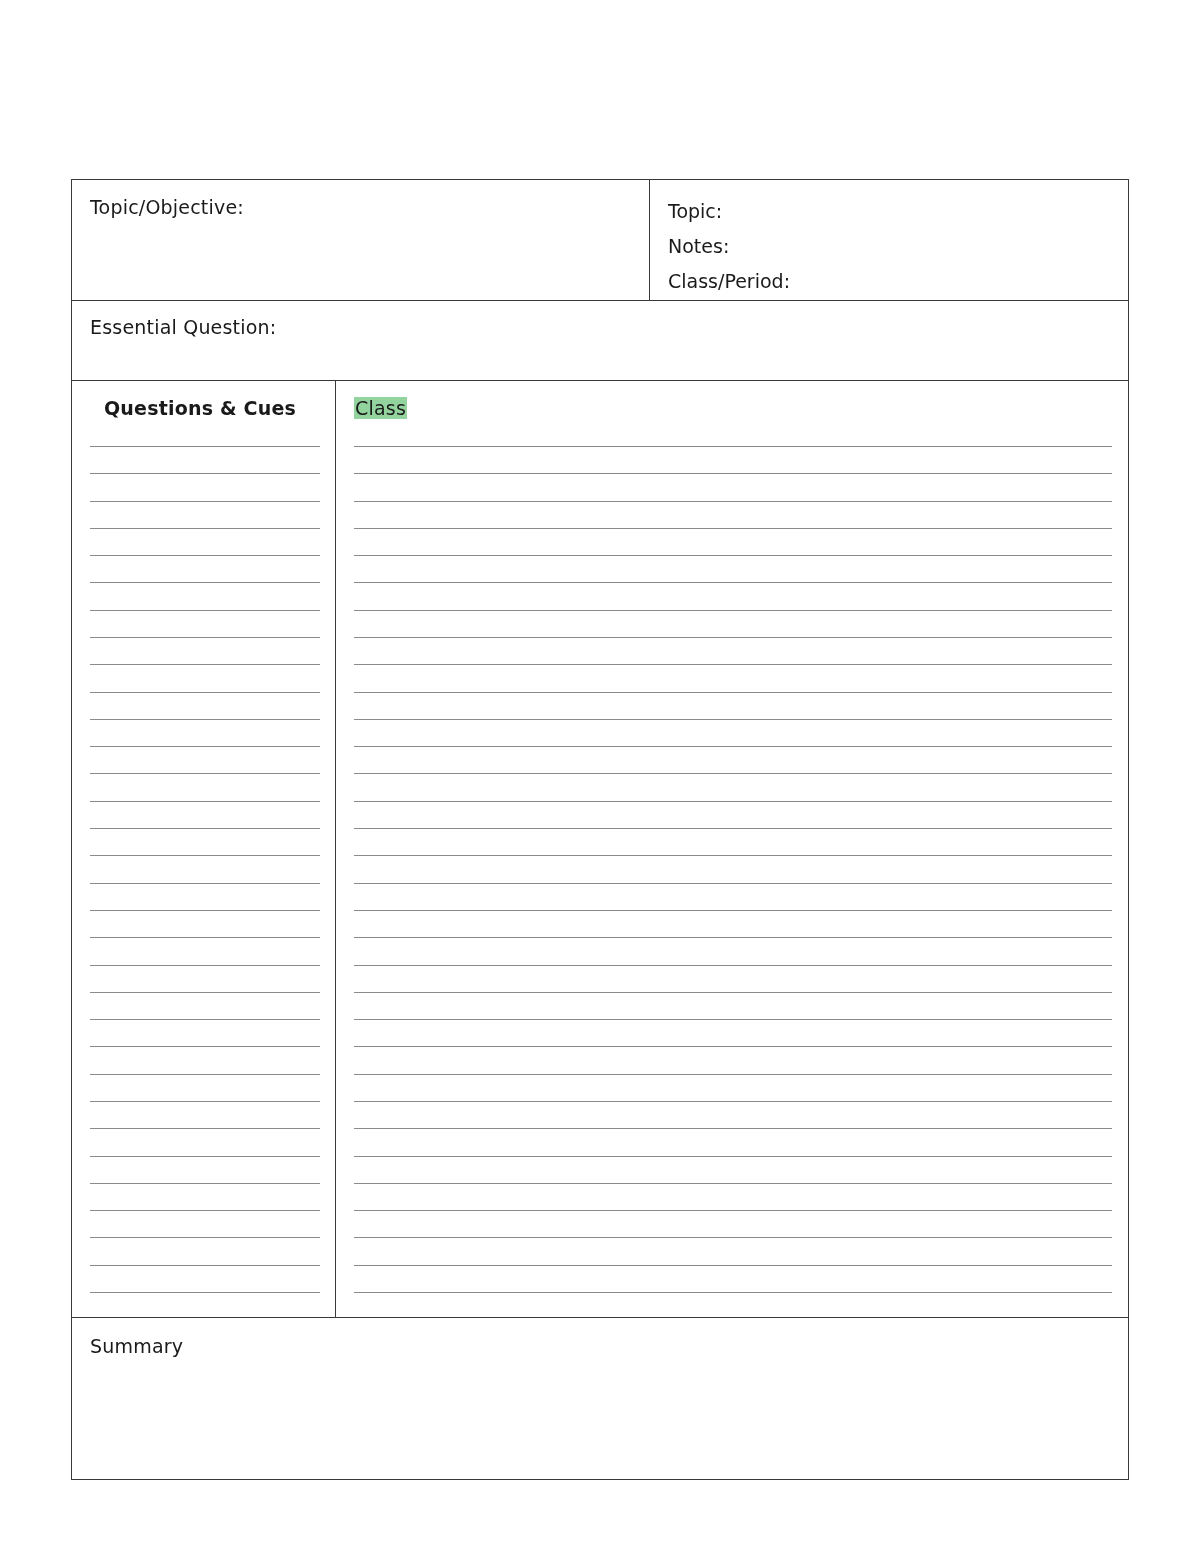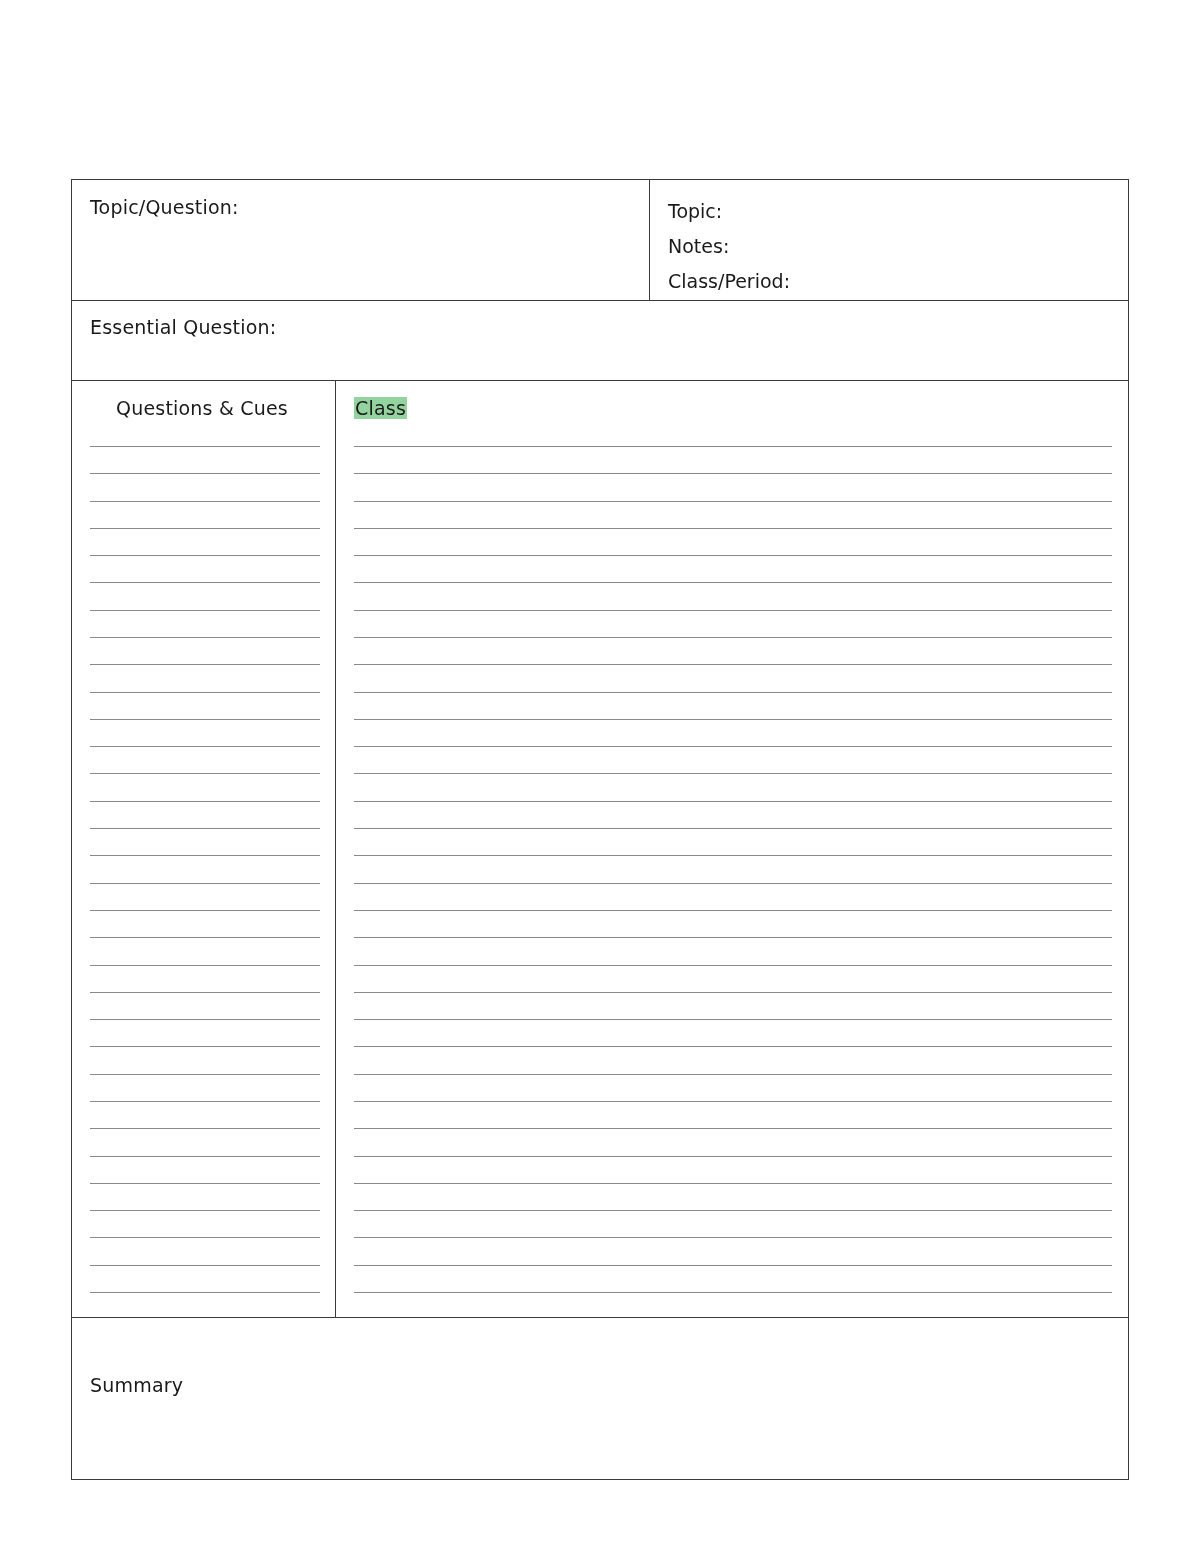--- a/index.html
+++ b/index.html
@@ -12,33 +12,33 @@
     .label { position: absolute; font-size: 19px; letter-spacing: 0.2px; white-space: nowrap; }
     .meta { position: absolute; left: 596px; top: 14px; font-size: 19px; line-height: 35px; }
     .ruled { position: absolute; height: 0; border-top: 1.5px solid #8a8a8a; }
     .notes-hl { background: #93d39e; padding: 0 1px; }
   </style>
 </head>
 <body>
 
 <div class="sheet">
 
-  <div class="label" style="left:18px; top:16px;">Topic/Question:</div>
+  <div class="label" style="left:18px; top:16px;">Topic/Objective:</div>
   <div class="vline" style="left:577px; top:0; height:121px;"></div>
   <div class="meta">
     <div>Topic:</div>
     <div>Notes:</div>
     <div>Class/Period:</div>
   </div>
   <div class="hline" style="top:120px;"></div>
 
   <div class="label" style="left:18px; top:136px;">Essential Question:</div>
   <div class="hline" style="top:200px;"></div>
 
-  <div class="label" style="left:44px; top:217px;">Questions &amp; Cues</div>
+  <div class="label" style="left:32px; top:217px;font-weight:bold;">Questions &amp; Cues</div>
   <div class="vline" style="left:263px; top:201px; height:937px;"></div>
   <div class="label" style="left:282px; top:217px;"><span class="notes-hl">Class</span></div>
 
   <div id="cue-lines">
       <div class="ruled" style="left: 18px; width: 230px; top: 266px;"></div>
       <div class="ruled" style="left: 18px; width: 230px; top: 293.29px;"></div>
       <div class="ruled" style="left: 18px; width: 230px; top: 320.58px;"></div>
       <div class="ruled" style="left: 18px; width: 230px; top: 347.87px;"></div>
       <div class="ruled" style="left: 18px; width: 230px; top: 375.16px;"></div>
       <div class="ruled" style="left: 18px; width: 230px; top: 402.45px;"></div>
@@ -99,15 +99,15 @@
       <div class="ruled" style="left: 282px; width: 758px; top: 975.54px;"></div>
       <div class="ruled" style="left: 282px; width: 758px; top: 1002.83px;"></div>
       <div class="ruled" style="left: 282px; width: 758px; top: 1030.12px;"></div>
       <div class="ruled" style="left: 282px; width: 758px; top: 1057.41px;"></div>
       <div class="ruled" style="left: 282px; width: 758px; top: 1084.7px;"></div>
       <div class="ruled" style="left: 282px; width: 758px; top: 1111.99px;"></div>
     </div>
 
   <div class="hline" style="top:1137px;"></div>
 
-  <div class="label" style="left:18px; top:1155px;margin-top:39px;">Summary</div>
+  <div class="label" style="left:18px; top:1155px;">Summary</div>
   <div style="position:absolute; left:0; right:0; top:1140px; bottom:0;"></div>
 </div>
 
 </body></html>

